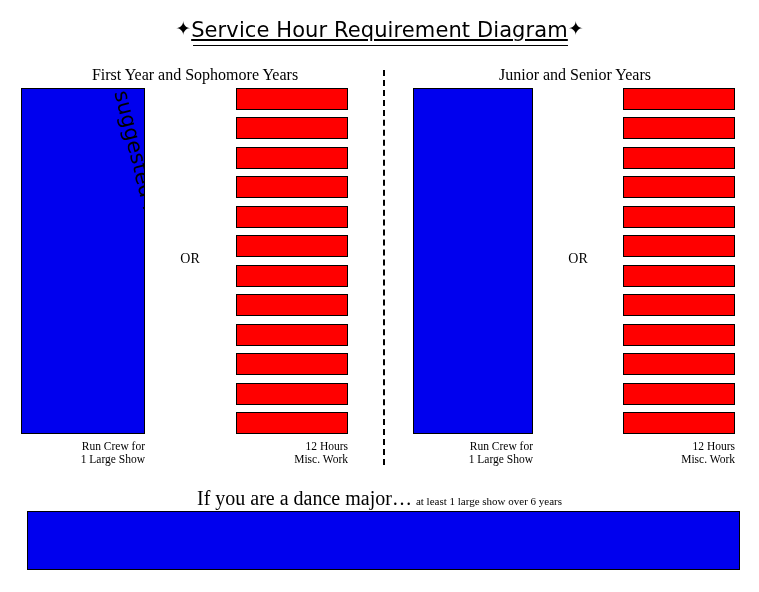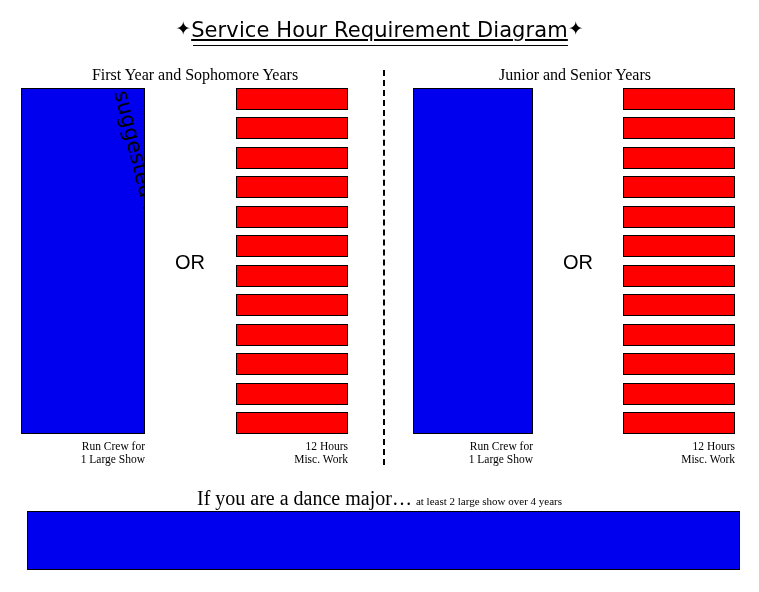--- a/index.html
+++ b/index.html
@@ -121,22 +121,22 @@
     height: 22px;
     background: #FF0000;
     border: 1px solid #000000;
     box-sizing: border-box;
   }
 
   
   .or-label {
     position: absolute;
     top: 251px;
-    font-family: Liberation Sans, sans-serif;
-    font-size: 20px;
+    font-family: Liberation Serif, serif;
+    font-size: 14px;
     text-align: center;
     width: 60px;
   }
   #or-left  { left: 160px; }
   #or-right { left: 548px; }
 
   
   .caption {
     position: absolute;
     top: 440px;
@@ -248,16 +248,16 @@
   <div>Run Crew for</div>
   <div>1 Large Show</div>
 </div>
 
 <div class="caption" id="caption-red-right">
   <div>12 Hours</div>
   <div>Misc. Work</div>
 </div>
 
 <div id="dance-line">
-  <span id="dance-main">If you are a dance major…</span><span id="dance-sub">at least 2 large show over  4 years</span>
+  <span id="dance-main">If you are a dance major…</span><span id="dance-sub">at least 1 large show over  6 years</span>
 </div>
 
 <div id="bottom-blue-bar"></div>
 
 </body></html>

